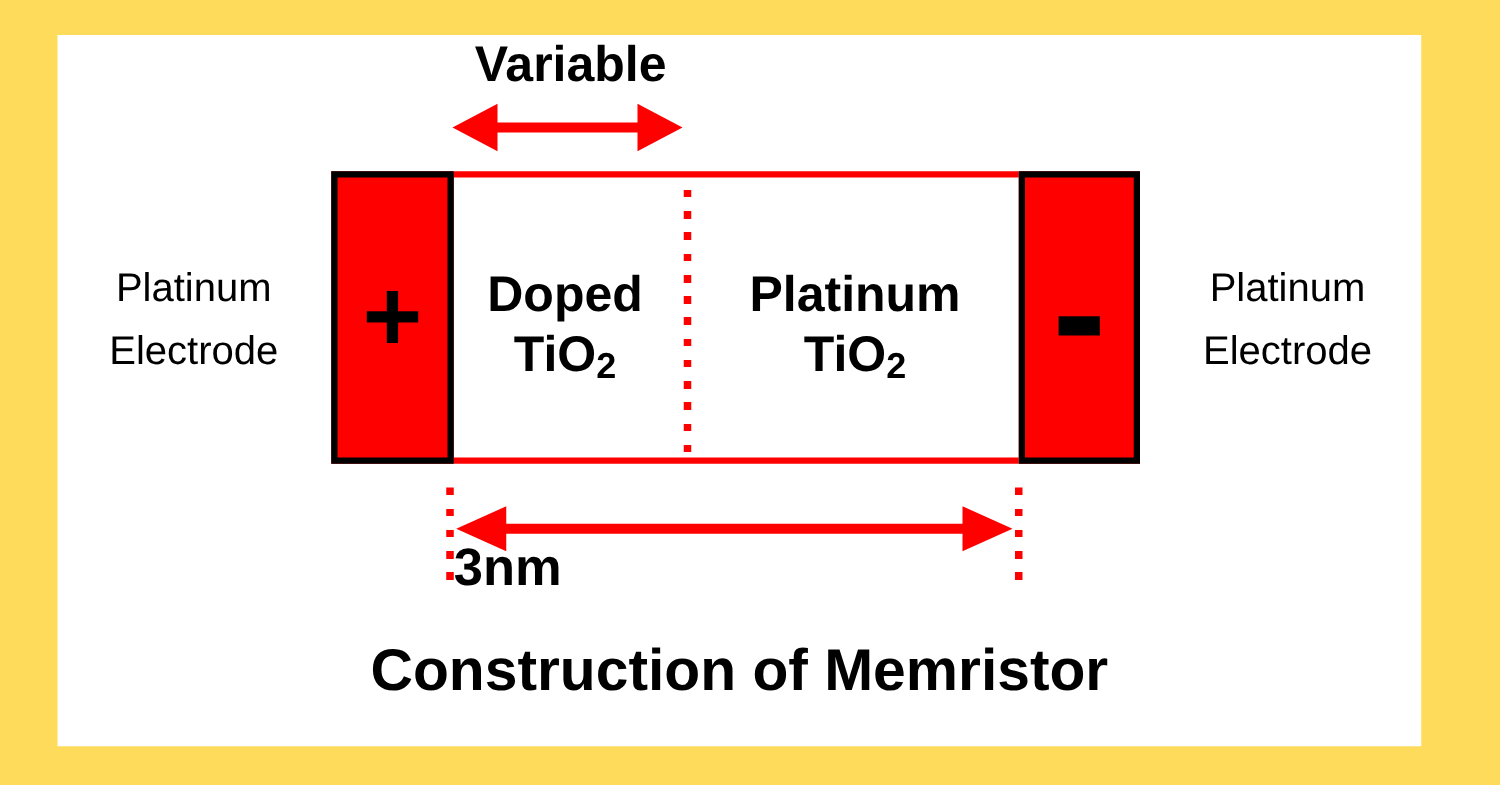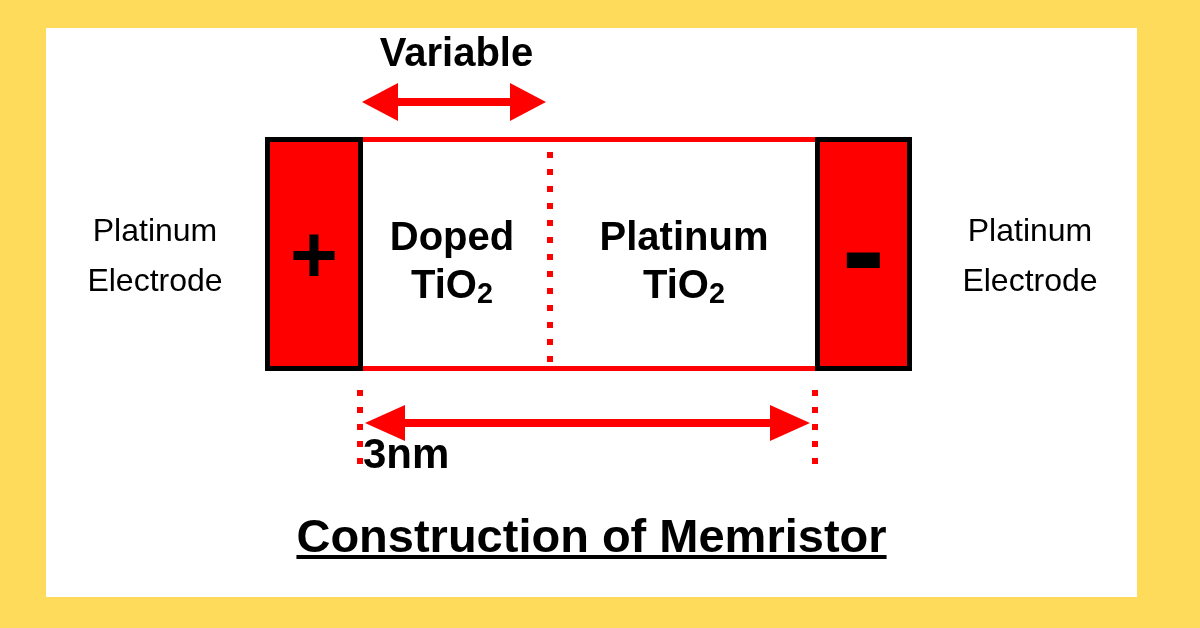--- a/index.html
+++ b/index.html
@@ -77,21 +77,21 @@
   .guide-left  { left: 357px; top: 390px; height: 78px; }
   .guide-right { left: 812px; top: 390px; height: 78px; }
   .dim-arrow { left: 363px; top: 401px; width: 449px; height: 44px; color: var(--red); }
   .dim-label {
     left: 363px; top: 430px; width: 449px;
     font-size: 42px; font-weight: bold; line-height: 1.15;
   }
 
   .diagram-title {
     left: 46px; top: 510px; width: 1091px;
-    font-size: 47px; font-weight: bold; text-align: center; line-height: 1.1; text-decoration: underline;
+    font-size: 47px; font-weight: bold; text-align: center; line-height: 1.1;
   }
 </style>
 </head>
 <body>
 
 <div class="abs panel"></div>
 
 <div class="abs variable-label">Variable</div>
 <svg class="abs variable-arrow" viewBox="0 0 188 44" xmlns="http://www.w3.org/2000/svg">
   <polygon points="2,22 38,3 38,41" fill="currentColor"></polygon>

